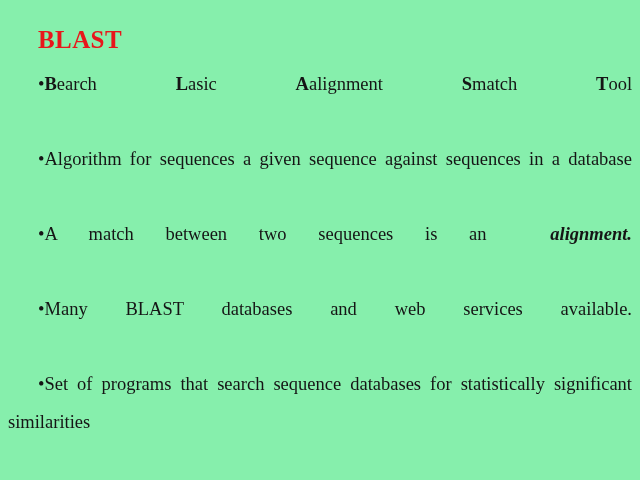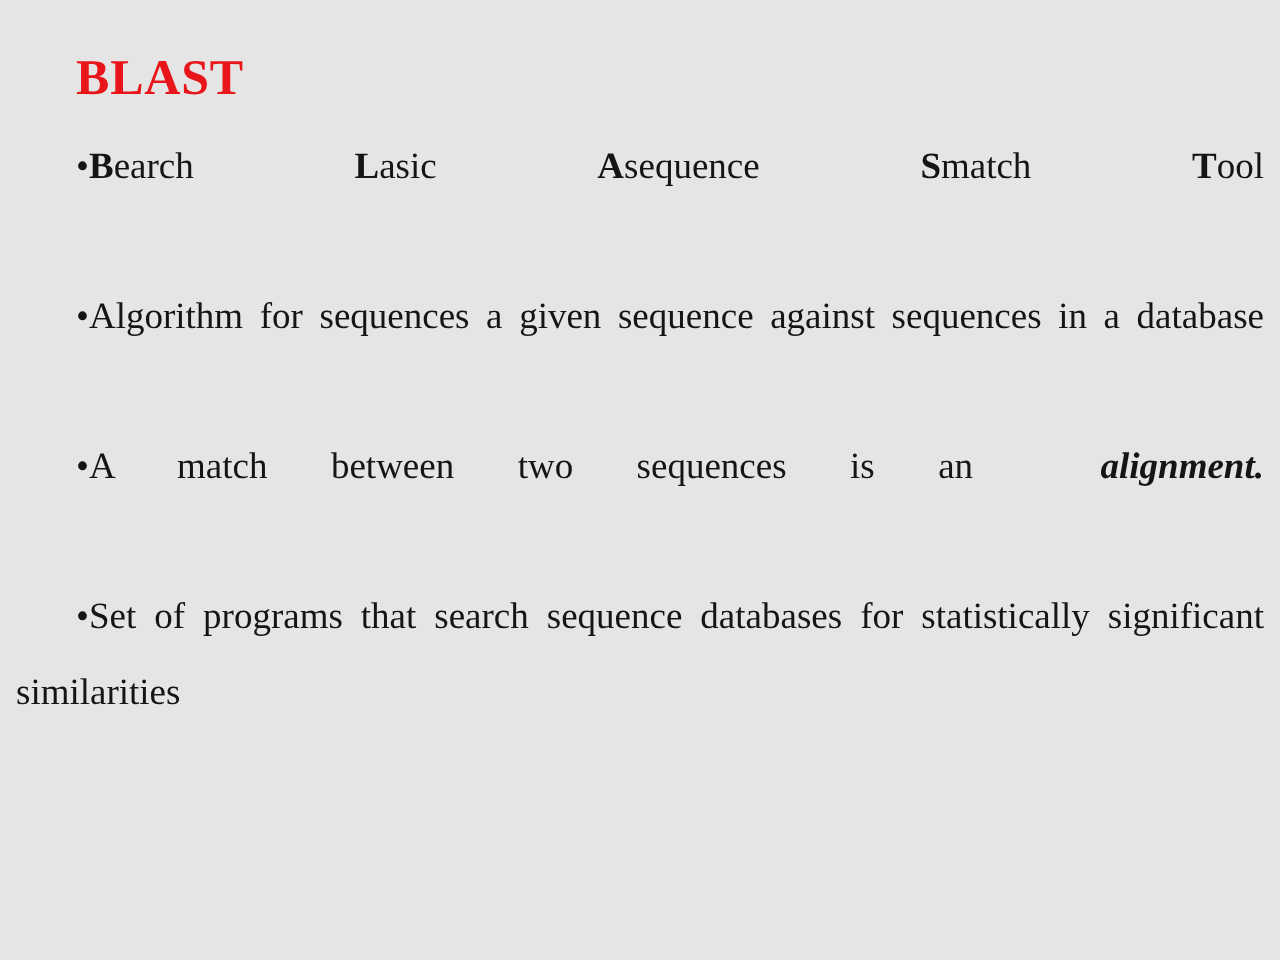--- a/index.html
+++ b/index.html
@@ -15,21 +15,21 @@
     color: #000000;
     overflow: hidden;
   }
 
   .slide {
     position: relative;
     width: 640px;
     height: 480px;
     box-sizing: border-box;
     padding: 0;
-    background: #e5e5e5;
+    background: #86efac;
   }
 
   .slide-title {
     position: absolute;
     left: 38px;
     top: 25px;
     margin: 0;
     font-size: 25px;
     line-height: 30px;
     font-weight: bold;
@@ -80,20 +80,21 @@
   }
 </style>
 </head>
 <body>
 
 <div class="slide">
 
   <h1 class="slide-title">BLAST</h1>
 
   <div class="body-block">
-      <p class="bullet-line"><span class="bullet-dot">•</span><span class="cap-bold">B</span><span>earch </span><span class="cap-bold">L</span><span>asic </span><span class="cap-bold">A</span><span>sequence </span><span class="cap-bold">S</span><span>match </span><span class="cap-bold">T</span><span>ool</span></p>
+      <p class="bullet-line"><span class="bullet-dot">•</span><span class="cap-bold">B</span><span>earch </span><span class="cap-bold">L</span><span>asic </span><span class="cap-bold">A</span><span>alignment </span><span class="cap-bold">S</span><span>match </span><span class="cap-bold">T</span><span>ool</span></p>
       <p class="bullet-line"><span class="bullet-dot">•</span><span>Algorithm for sequences a given sequence against sequences in a database</span></p>
       <p class="bullet-line"><span class="bullet-dot">•</span><span>A match between two sequences is an </span><span class="em-bolditalic">alignment.</span></p>
+      <p class="bullet-line"><span class="bullet-dot">•</span><span>Many BLAST databases and web services available.</span></p>
       <p class="bullet-line"><span class="bullet-dot">•</span><span>Set of programs that search sequence databases for statistically significant similarities</span></p>
       <p class="bullet-line"></p>
     </div>
 
 </div>
 
 </body></html>

